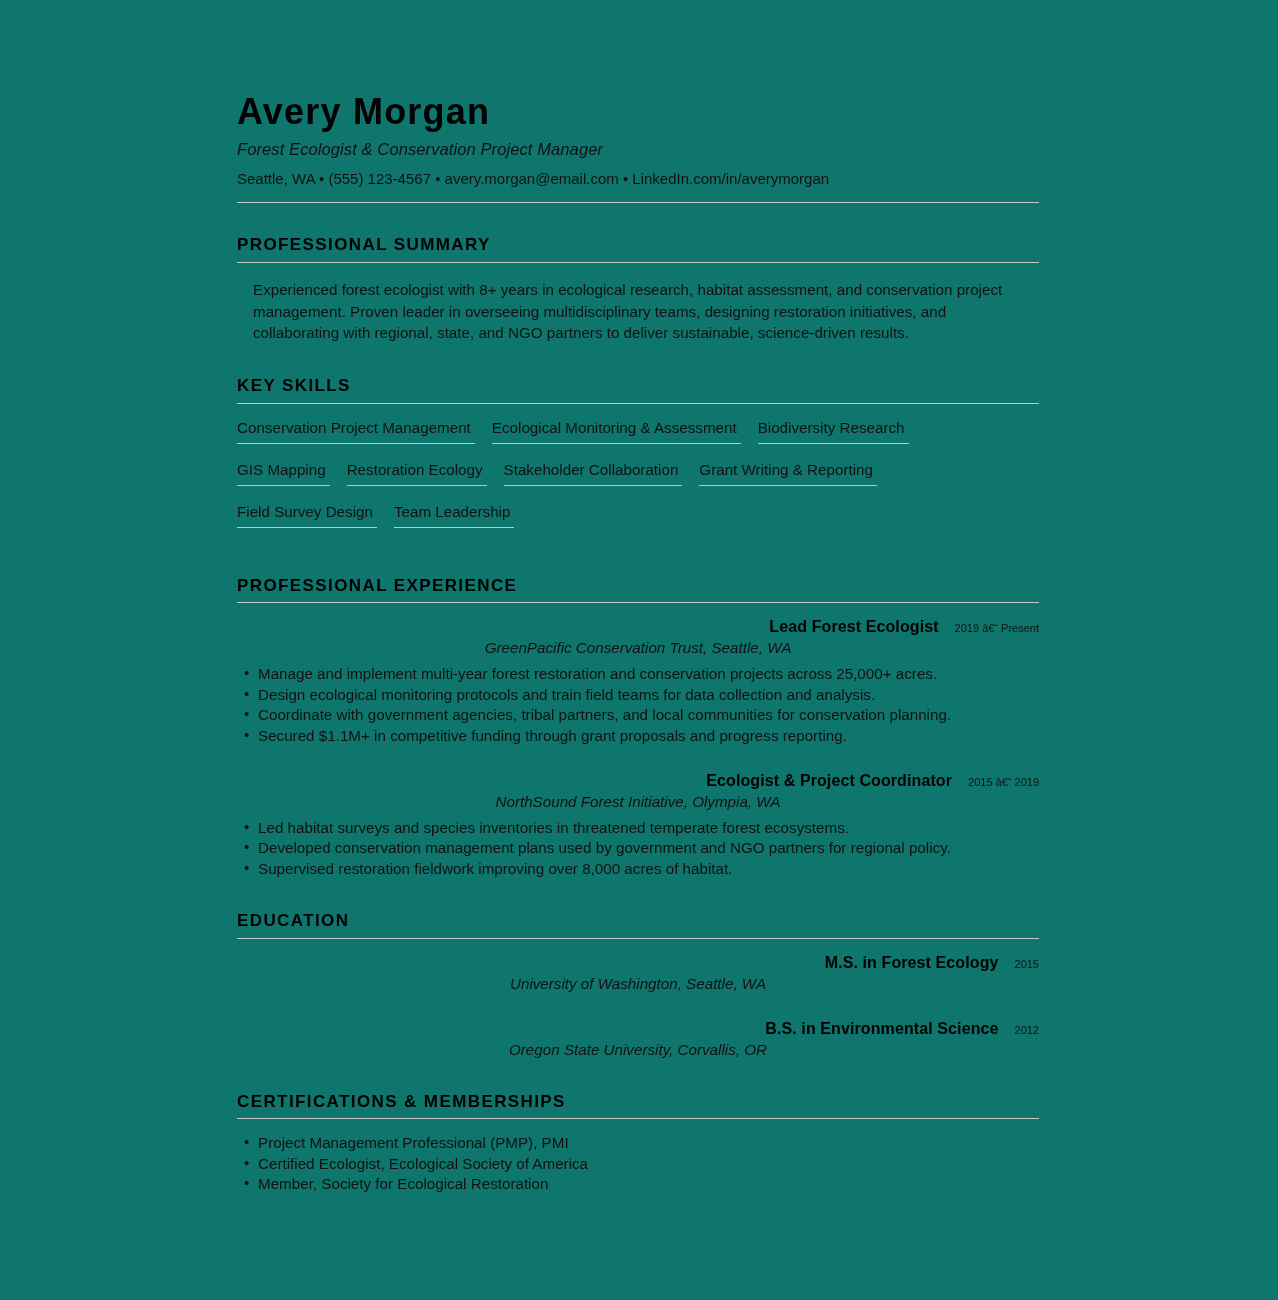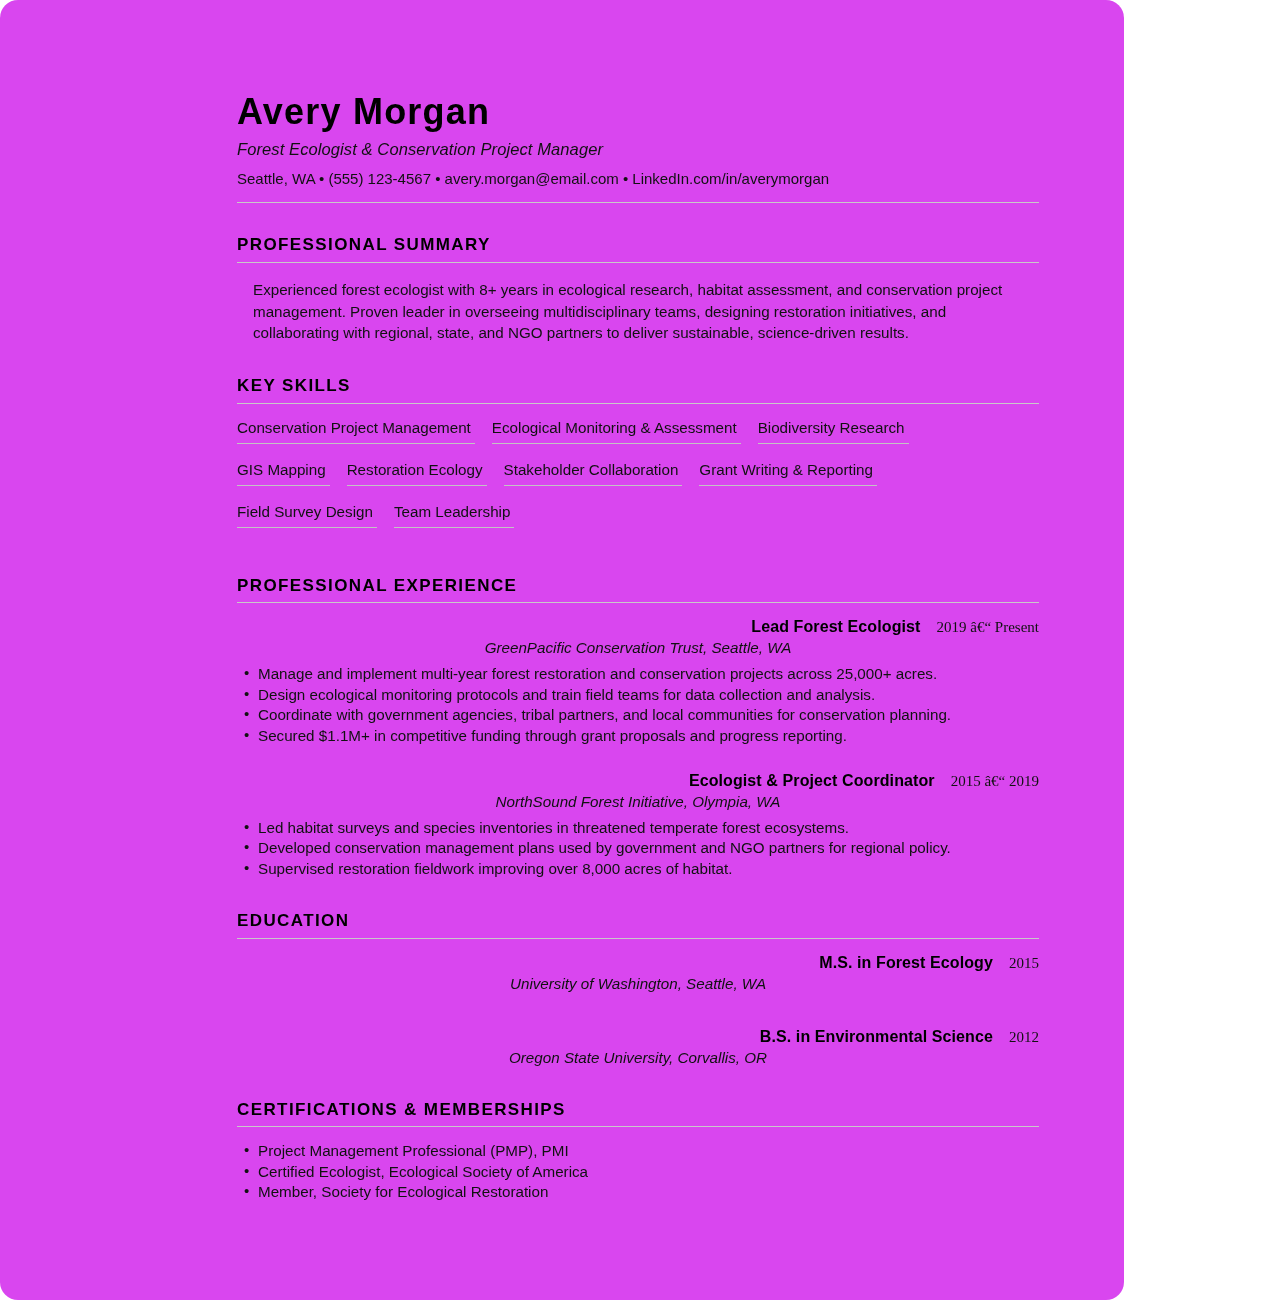--- a/index.html
+++ b/index.html
@@ -10,25 +10,24 @@
   body {
     width: 1278px;
     height: 1300px;
     font-family: "Liberation Sans", sans-serif;
     color: #000000;
     -webkit-font-smoothing: antialiased;
   }
 
   .page {
     position: relative;
-    width: 1124px;
+    width: 1278px;
     height: 1300px;
-    background: #d946ef;
+    background: #0f766e;
     box-sizing: border-box;
-    border-radius: 18px;
   }
 
   .resume {
     position: absolute;
     left: 237px;
     top: 92px;
     width: 802px;
   }
 
   
@@ -118,26 +117,25 @@
     width: 802px;
   }
   .entry-role {
     font-size: 16px;
     font-weight: bold;
     line-height: 1.25;
     color: #000;
     letter-spacing: 0.1px;
   }
   .entry-date {
-    font-size: 15px;
+    font-size: 11px;
     line-height: 1.25;
     color: #111;
     white-space: nowrap;
     padding-left: 16px;
-    font-family: Liberation Serif, serif;
   }
   .entry-org {
     font-size: 15.2px;
     font-style: italic;
     line-height: 1.3;
     margin: 1px 0 0 0;
     color: #111;
     text-align: center;
   }
 
@@ -157,21 +155,21 @@
   ul.bullets li::before {
     content: "\2022";
     position: absolute;
     left: 7px;
     top: -1px;
     font-size: 15px;
     color: #111;
   }
 
   .exp-list .entry + .entry { margin-top: 25px; }
-  .edu-list .entry + .entry { margin-top: 33px; }
+  .edu-list .entry + .entry { margin-top: 25px; }
 
   .certs { margin-top: 0; }
   .certs li { line-height: 1.33; }
 </style>
 </head>
 <body>
 
 <div class="page">
   <div class="resume">
 

